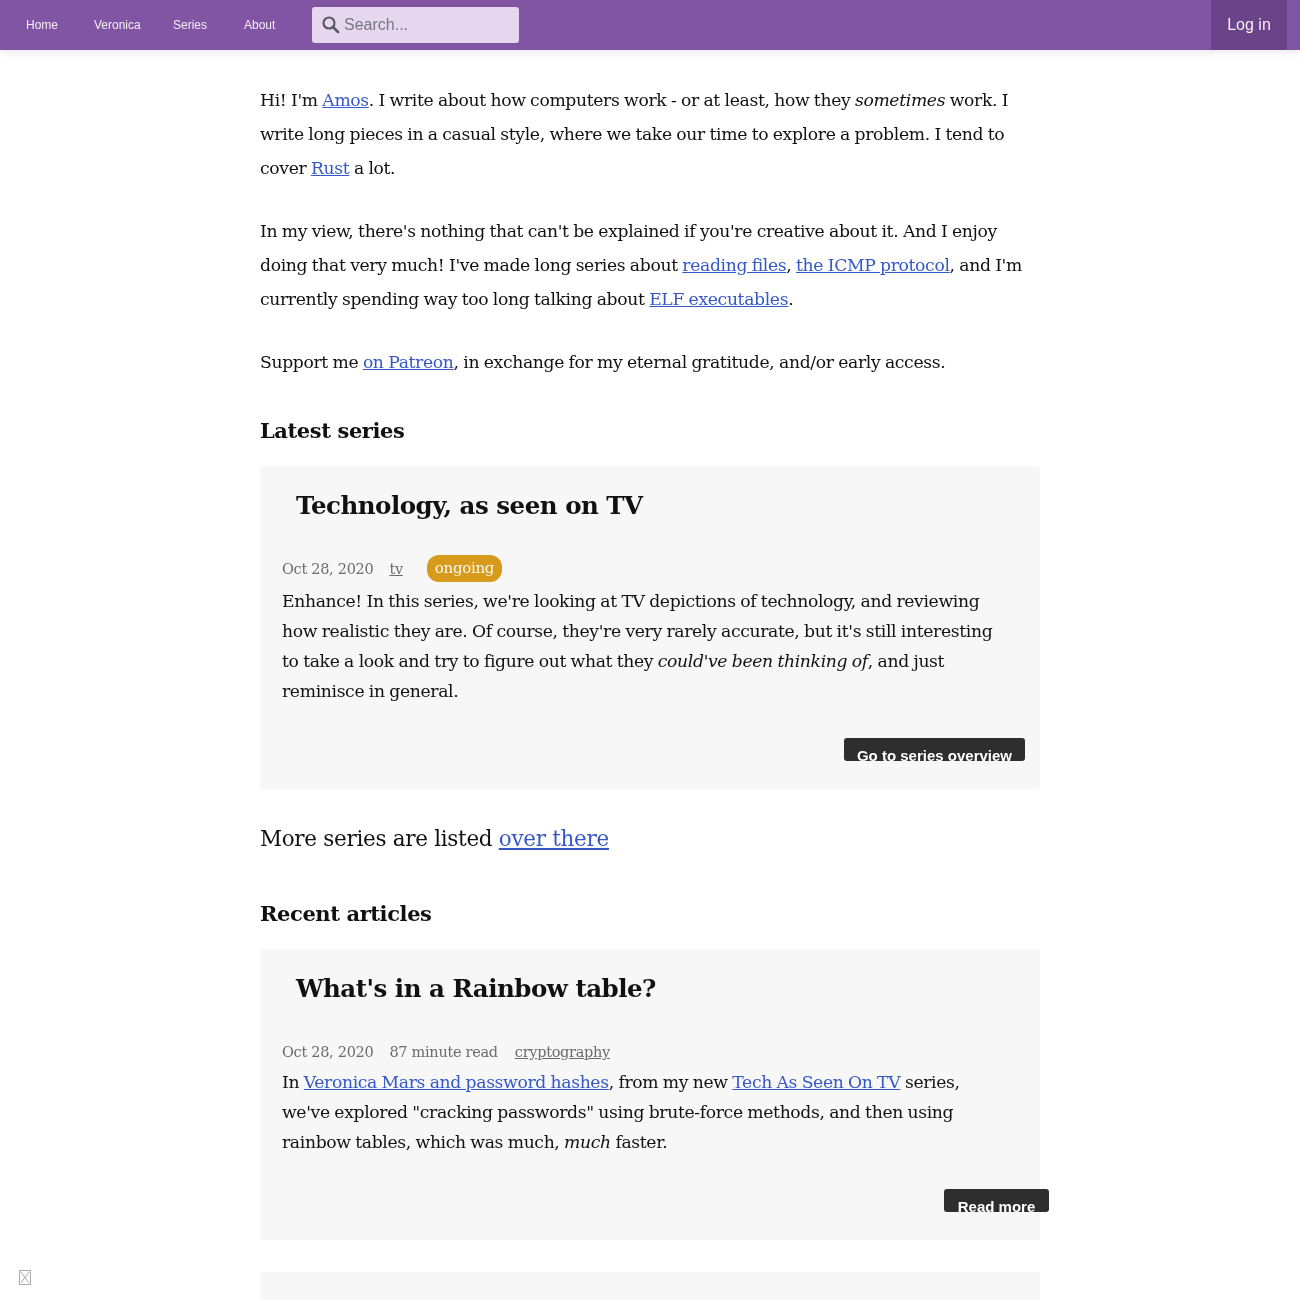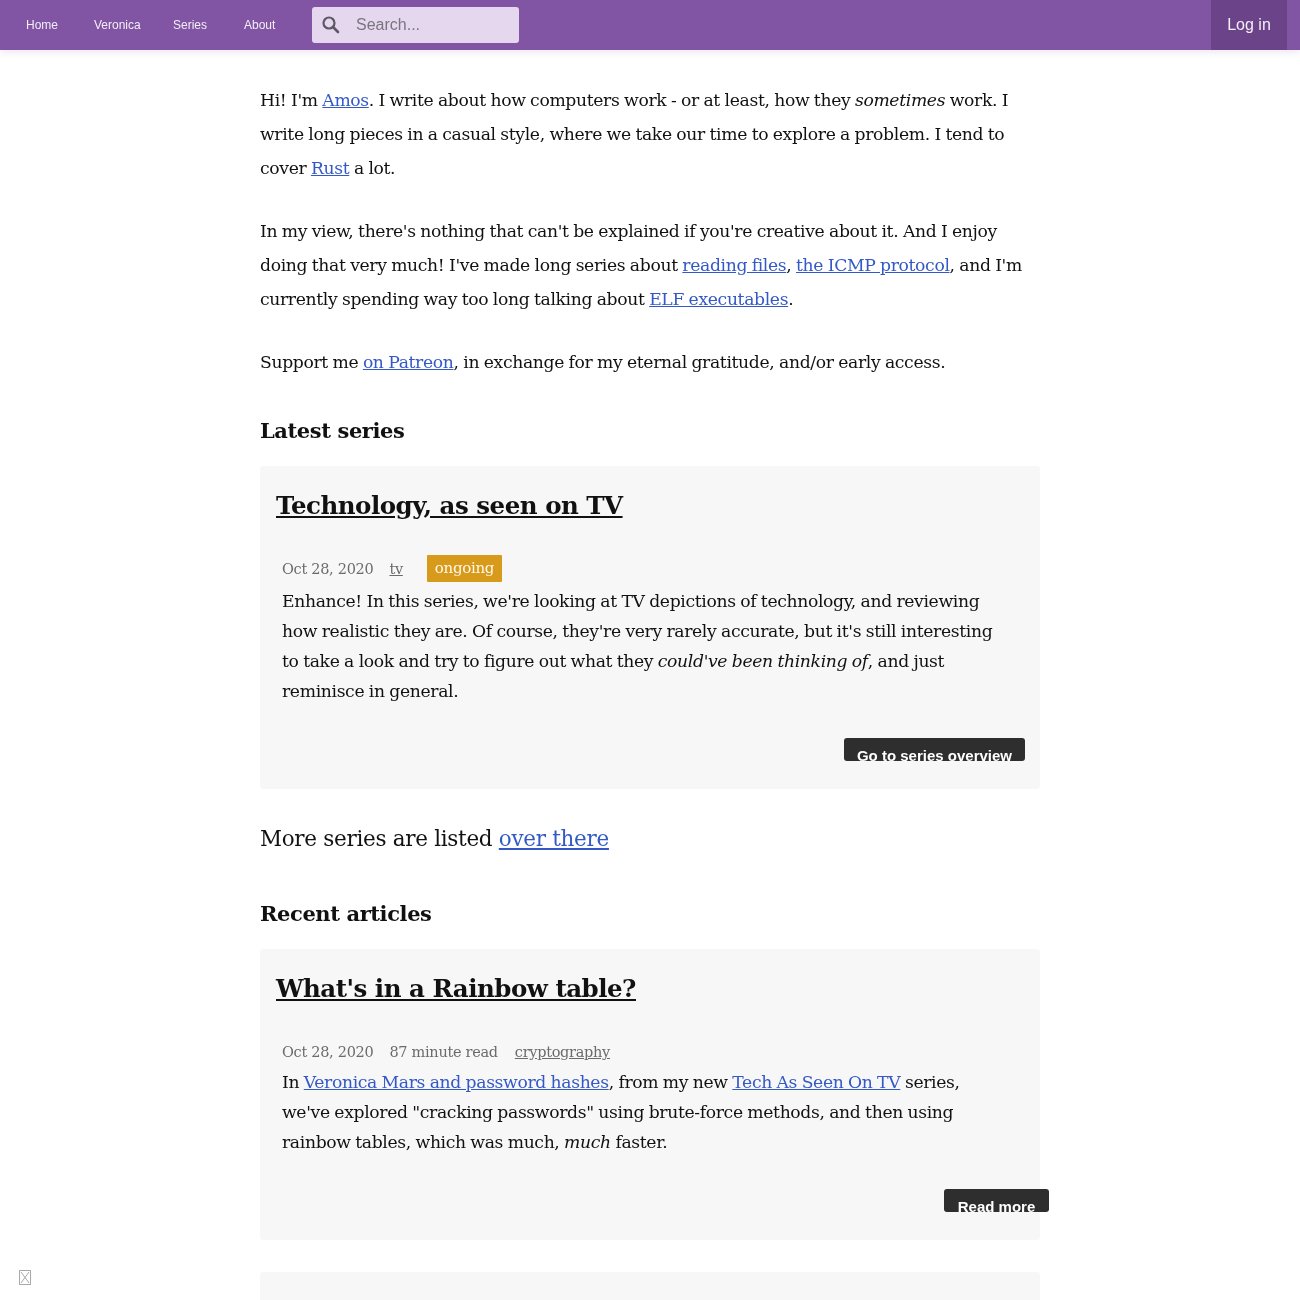--- a/index.html
+++ b/index.html
@@ -17,21 +17,21 @@
     color: #f3eef8; font-size: 12px; text-decoration: none; cursor: pointer;
   }
   .search-box {
     position: absolute; top: 7px; left: 312px; width: 207px; height: 36px;
     background: #e5d8ee; border-radius: 3px;
   }
   .search-icon { position: absolute; left: 9px; top: 8px; width: 20px; height: 20px; }
   .search-input {
     position: absolute; left: 32px; top: 0; width: 170px; height: 36px;
     border: none; background: transparent; outline: none;
-    font-family: "Liberation Sans", sans-serif; font-size: 16px; color: #333; margin-left: 12px;
+    font-family: "Liberation Sans", sans-serif; font-size: 16px; color: #333;
   }
   .search-input::placeholder { color: #7a7480; }
   .login {
     position: absolute; top: 0; left: 1211px; width: 76px; height: 50px;
     background: #6b4389; color: #f3eef8; font-size: 16px; line-height: 50px; text-align: center;
     cursor: pointer;
   }
 
   .main { position: absolute; left: 260px; top: 0; width: 780px; }
   .intro {
@@ -44,33 +44,32 @@
 
   .section-heading {
     position: absolute; left: 0; font-family: "DejaVu Serif", serif;
     font-size: 21px; font-weight: bold; color: #111; letter-spacing: -0.4px;
   }
 
   .card {
     position: absolute; left: 0; width: 780px; background: #f7f7f7; border-radius: 3px;
   }
   .card-title {
-    position: absolute; left: 16px; font-size: 24.5px; color: #111; letter-spacing: -0.5px;
+    position: absolute; left: 36px; font-size: 24.5px; color: #111; letter-spacing: -0.5px;
     font-family: "DejaVu Serif", serif;
-    text-decoration: underline;
   }
   .card-meta {
     position: absolute; left: 22px; font-size: 14.5px; color: #6b6b6b;
     font-family: "DejaVu Serif", serif; display: flex; align-items: center;
     letter-spacing: -0.3px;
     margin-top: 24px;
   }
   .meta-tag { color: #6b6b6b; text-decoration: underline; cursor: pointer; }
   .badge {
-    background: #d79a1b; color: #fff8ea; border-radius: 1px; padding: 0 8px;
+    background: #d79a1b; color: #fff8ea; border-radius: 12px; padding: 0 8px;
     height: 27px; line-height: 27px; font-size: 15px; text-align: center;
   }
   .card-body {
     position: absolute; left: 22px; width: 720px;
     font-size: 17.2px; line-height: 30px; color: #111; letter-spacing: -0.35px; word-spacing: -0.5px;
     font-family: "DejaVu Serif", serif;
   }
   .btn-dark {
     position: absolute; height: 23px; line-height: 35px; background: #2e2e2e; color: #fff;
     font-family: "Liberation Sans", sans-serif; font-weight: bold; font-size: 15px;

